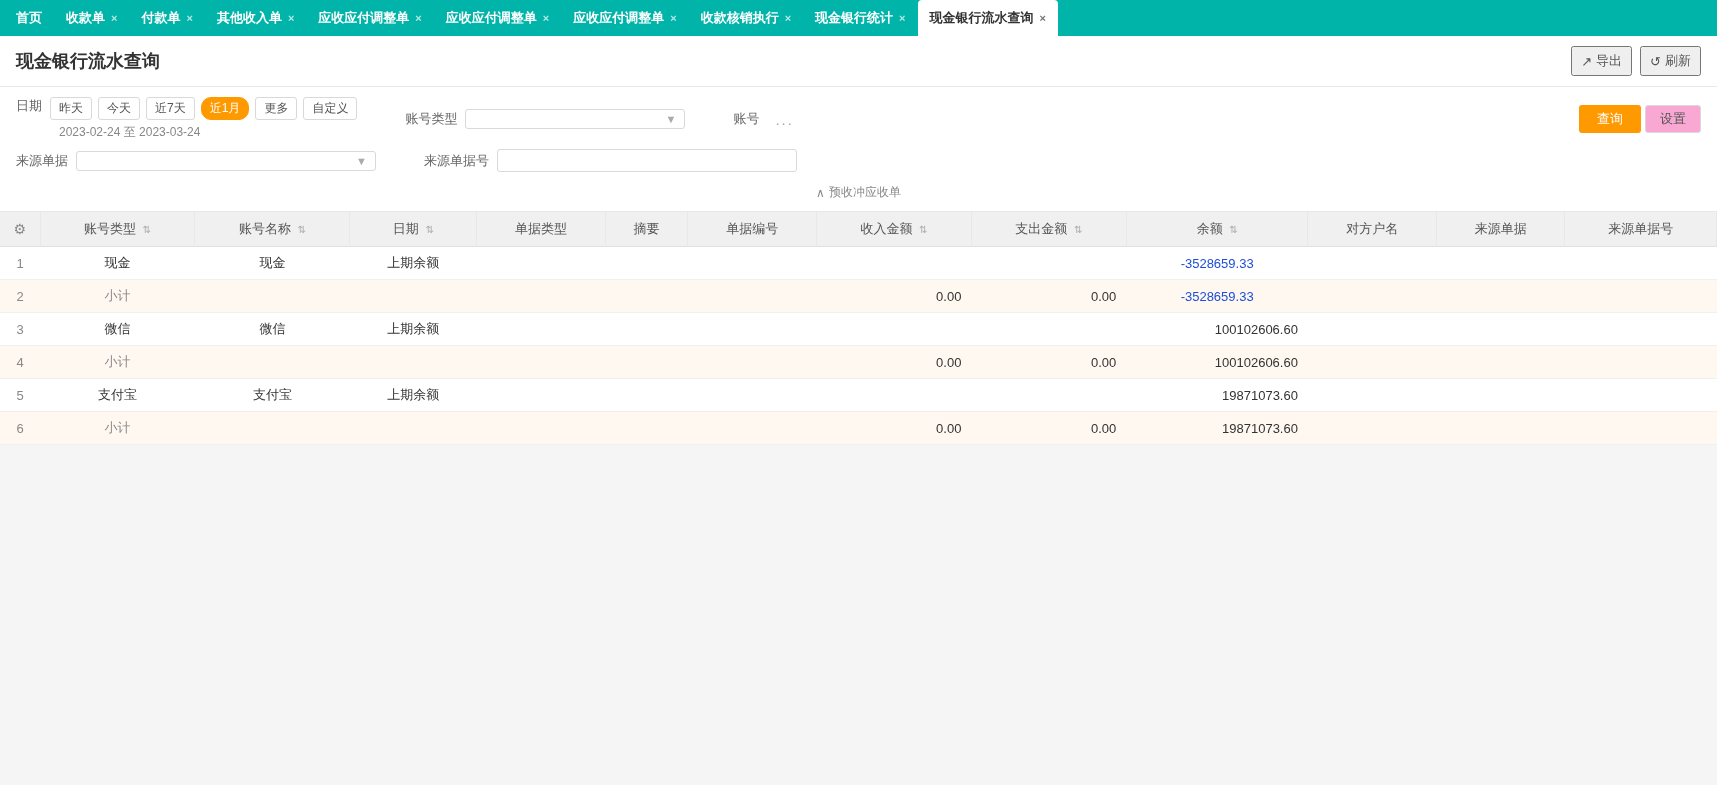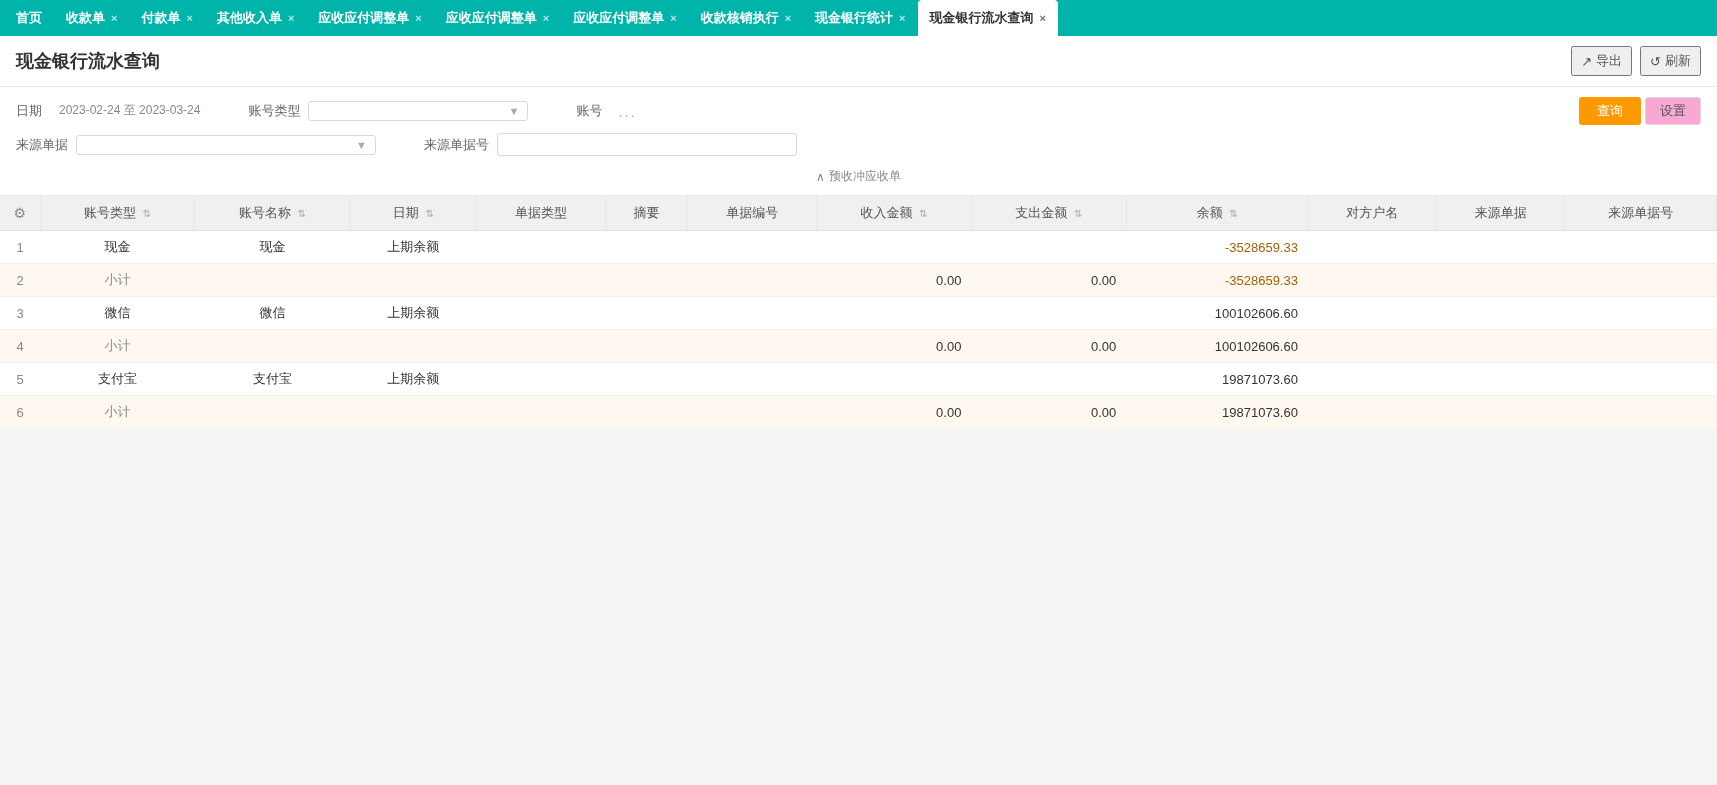--- a/index.html
+++ b/index.html
@@ -161,21 +161,21 @@
 
     tbody tr { border-bottom: 1px solid #f0f0f0; }
     tbody tr.subtotal { background: #fff8f0; }
     tbody td {
       padding: 7px 10px;
       text-align: center;
       color: #333;
       white-space: nowrap;
     }
     tbody td.number { text-align: right; }
-    tbody td.negative { color: #a16207; }
+    tbody td.negative { color: #1d4ed8; text-align: center; }
     .row-num { color: #888; }
     .subtotal-label { color: #888; }
 
     .gear-icon { font-size: 14px; color: #888; cursor: pointer; }
   </style>
 </head>
 <body>
 
 <nav class="top-nav">
   <div class="nav-item">
@@ -232,20 +232,28 @@
     </button>
   </div>
 </div>
 
 <div class="filter-area">
   <div class="filter-row">
 
     <div style="display:flex;align-items:flex-start;gap:8px;">
       <span class="filter-label">日期</span>
       <div style="display:flex;flex-direction:column;gap:4px;">
+        <div class="date-options">
+          <button class="date-btn">昨天</button>
+          <button class="date-btn">今天</button>
+          <button class="date-btn">近7天</button>
+          <button class="date-btn active">近1月</button>
+          <button class="date-btn">更多</button>
+          <button class="date-btn">自定义</button>
+        </div>
         <span class="date-range">2023-02-24 至 2023-03-24</span>
       </div>
     </div>
 
     <div style="display:flex;align-items:center;gap:8px;margin-left:32px;">
       <span class="filter-label">账号类型</span>
       <div class="filter-select" style="min-width:220px;">
         <span style="flex:1;color:#ccc;"></span>
         <span class="arrow">▼</span>
       </div>

